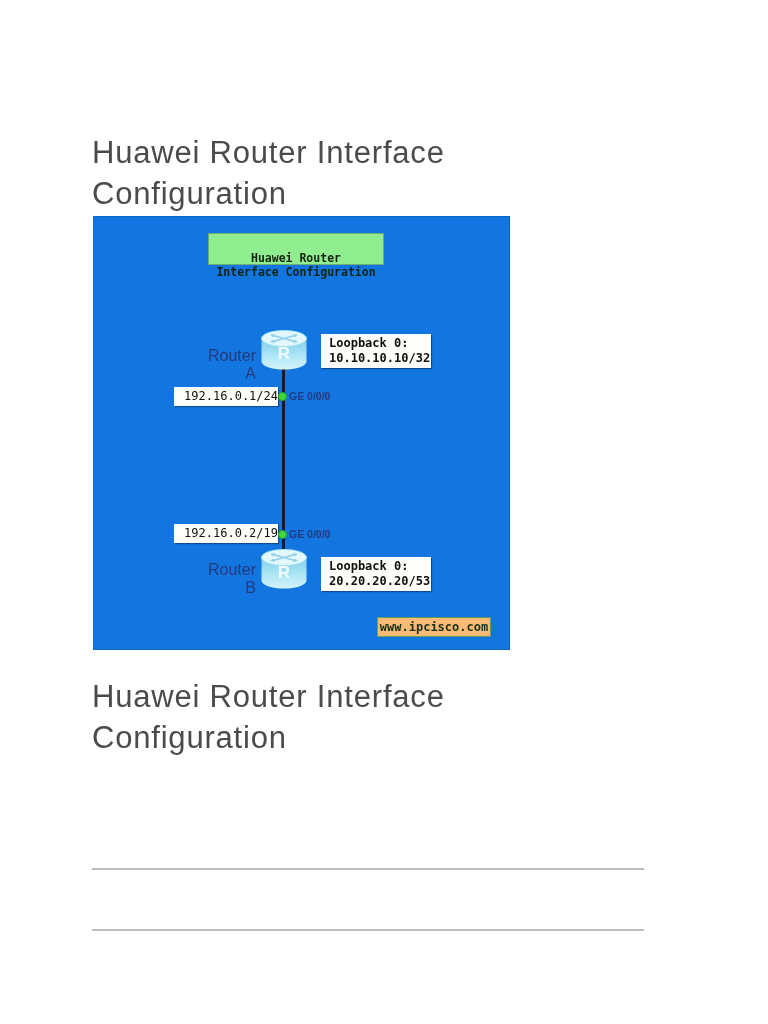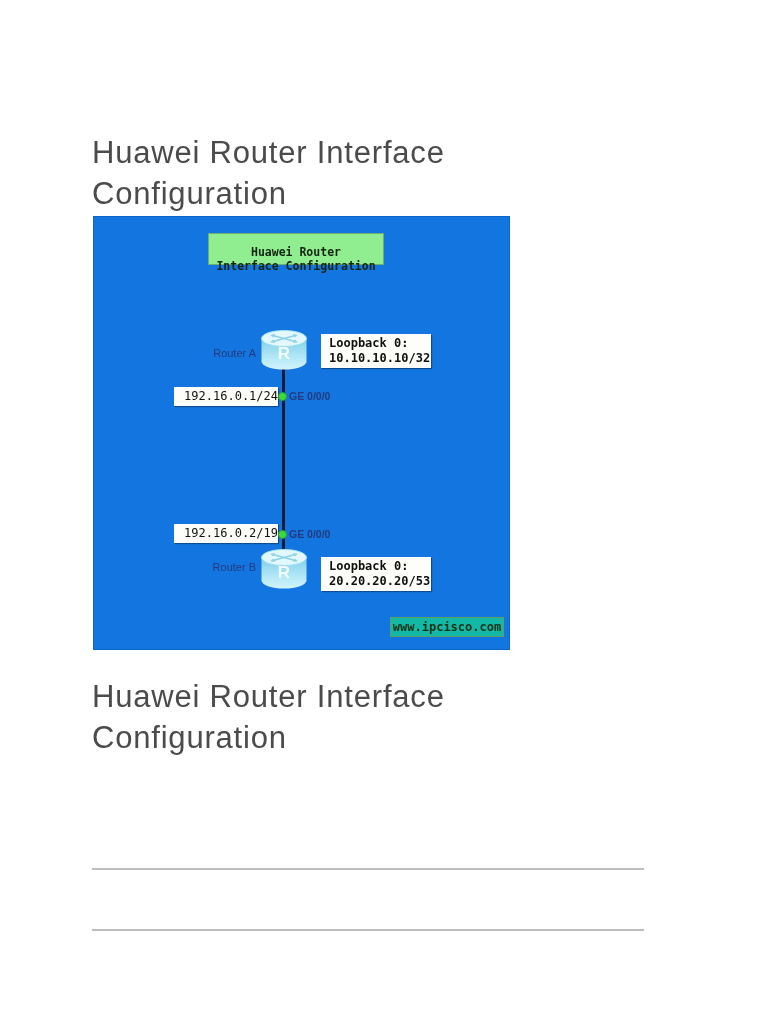--- a/index.html
+++ b/index.html
@@ -21,35 +21,35 @@
   .diagram {
     position:absolute; left:93px; top:168px; width:417px; height:434px;
     background:#1376e0; border:1px solid #0e66c4; box-sizing:border-box;
   }
 
   .diagram-title {
     position:absolute; left:114px; top:16px; width:176px; height:32px;
     background:#90ee90; border:1px solid #6fae6f; box-sizing:border-box;
     text-align:center; font-family:"DejaVu Sans Mono", monospace;
     font-size:11.5px; font-weight:700; color:#13240f; line-height:14px;
-    padding-top:11px;
+    padding-top:17px;
   }
 
   .link-line {
     position:absolute; left:188px; top:148px; width:3px; height:194px;
     background:#101c38;
   }
 
   .router-icon { position:absolute; width:46px; height:42px; }
   .router-icon.a { left:167px; top:112px; }
   .router-icon.b { left:167px; top:331px; }
 
   .router-name {
     position:absolute; left:104px; width:58px; text-align:right;
-    font-size:11px; color:#233a7d;
+    font-size:16px; color:#233a7d;
   }
   .router-name.a { top:130px; }
   .router-name.b { top:344px; }
 
   .loopback-box {
     position:absolute; left:227px; width:110px;
     background:#fdfdfa; box-shadow:1px 1px 1px rgba(0,0,0,0.35);
     font-family:"DejaVu Sans Mono", monospace; font-size:12px; font-weight:700;
     color:#101010; line-height:15px; padding:2px 8px; box-sizing:border-box;
     white-space:nowrap;
@@ -74,22 +74,22 @@
   .port-dot.b { left:184px; top:313px; }
 
   .ge-label {
     position:absolute; left:195px; font-size:10.5px; font-weight:600;
     color:#233a7d; white-space:nowrap;
   }
   .ge-label.a { top:173px; }
   .ge-label.b { top:311px; }
 
   .watermark {
-    position:absolute; left:296px; top:400px; width:114px; height:20px;
-    background:#14b8a6; border:1px solid #5e9e5e; box-sizing:border-box;
+    position:absolute; left:283px; top:400px; width:114px; height:20px;
+    background:#fdba74; border:1px solid #5e9e5e; box-sizing:border-box;
     text-align:center; font-family:"DejaVu Sans Mono", monospace;
     font-size:12px; font-weight:700; color:#143214; line-height:18px;
     white-space:nowrap;
   }
 
   .rule {
     position:absolute; left:92px; width:585px; height:2px; background:#bdbdbd;
   }
   .rule.first { top:820px; }
   .rule.second { top:881px; }

